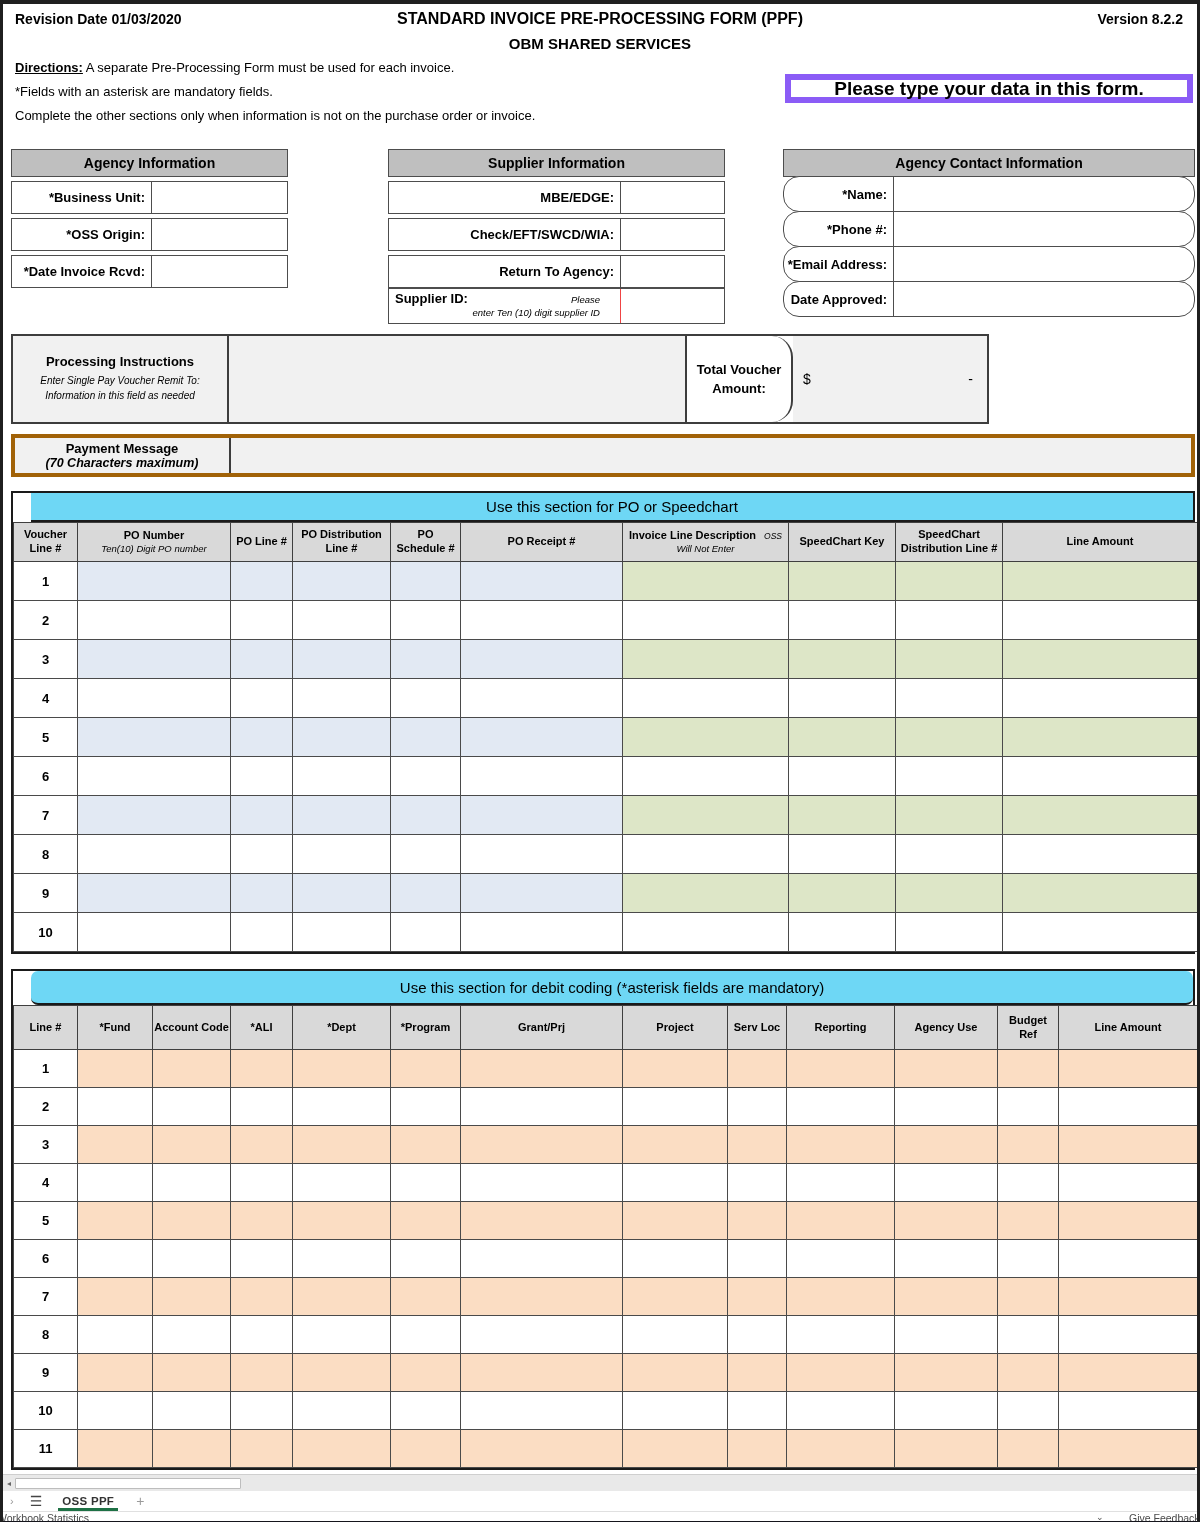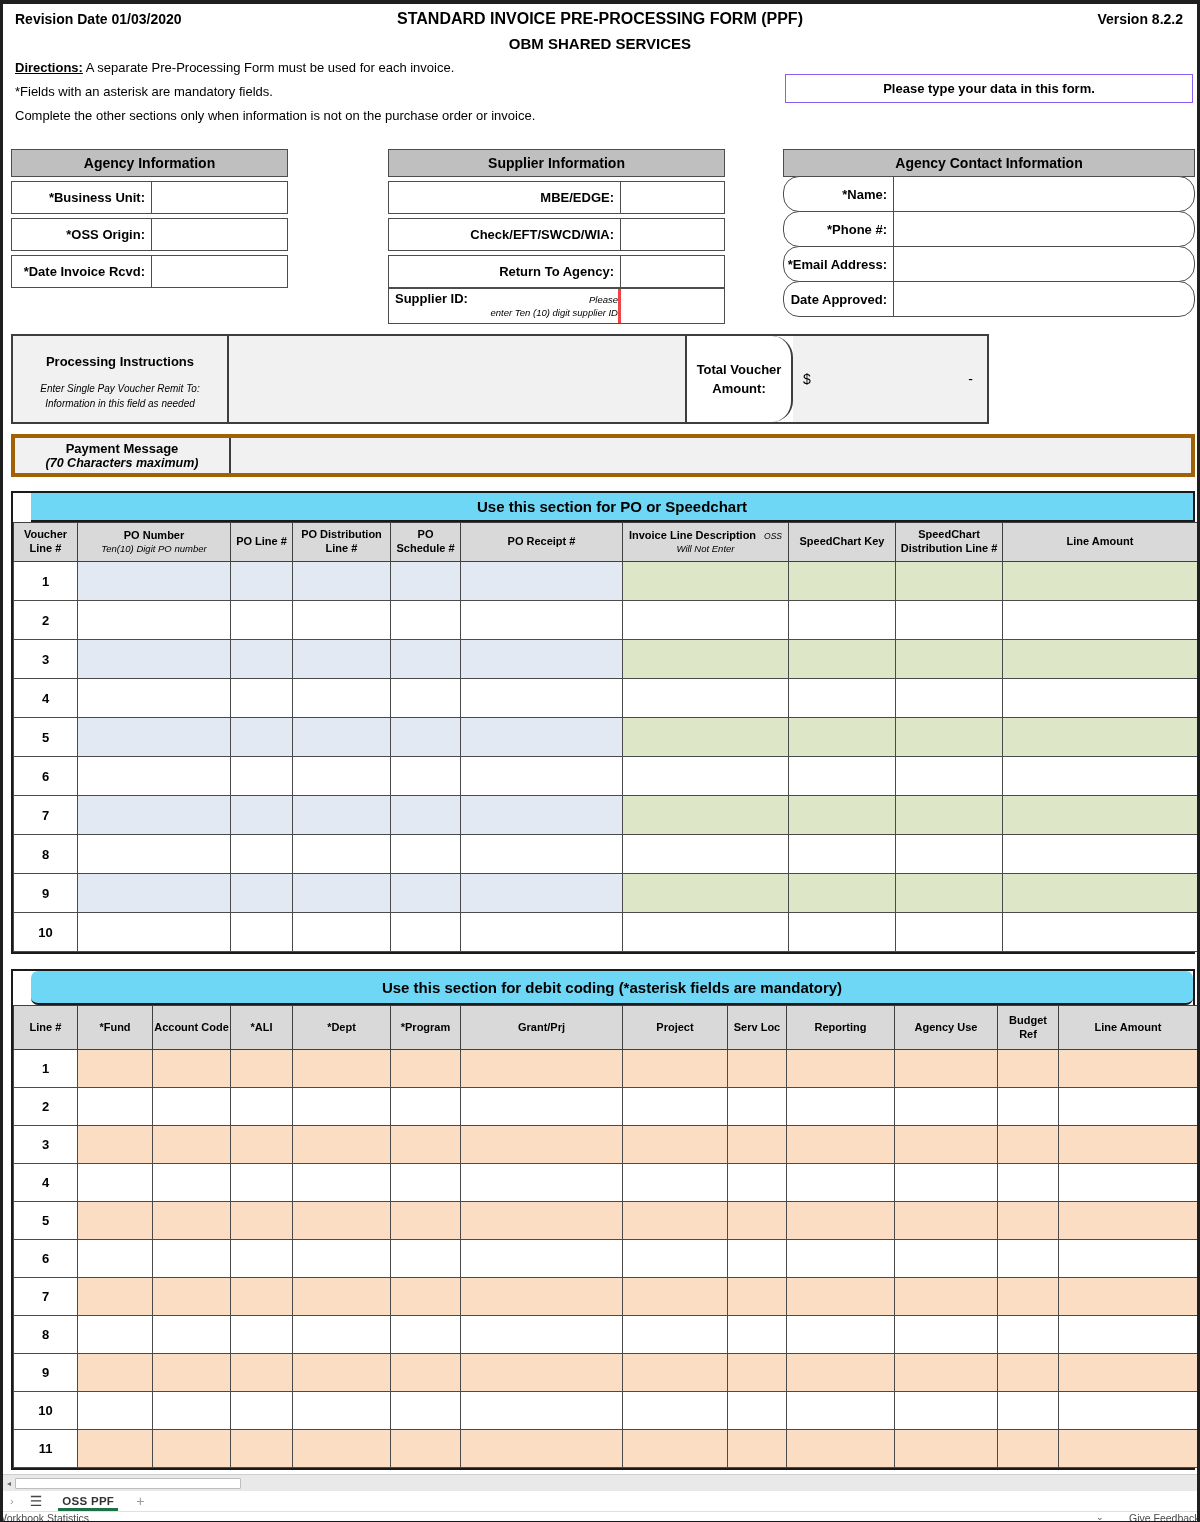--- a/index.html
+++ b/index.html
@@ -16,71 +16,71 @@
   .u { text-decoration:underline; }
 
   
   .rev   { left:12px; top:7px; font-size:14px; font-weight:bold; }
   .title { left:0; right:0; top:6px; font-size:16px; font-weight:bold; text-align:center; }
   .ver   { right:14px; top:7px; font-size:14px; font-weight:bold; }
   .subtitle { left:0; right:0; top:31px; font-size:15px; font-weight:bold; text-align:center; }
   .dir1 { left:12px; top:56px;  font-size:13px; }
   .dir2 { left:12px; top:80px;  font-size:13px; }
   .dir3 { left:12px; top:104px; font-size:13px; }
-  .notice { left:782px; top:70px; width:408px; height:29px; border:1px solid #8b5cf6;
-            display:flex; align-items:center; justify-content:center; font-size:13px; font-weight:bold; }
+  .notice { left:782px; top:70px; width:408px; height:29px; border:6px solid #8b5cf6;
+            display:flex; align-items:center; justify-content:center; font-size:19px; font-weight:bold; }
 
   
   .itbl { position:absolute; top:145px; }
   .itbl .ihdr { height:28px; background:#bfbfbf; border:1px solid #4d4d4d;
                 display:flex; align-items:center; justify-content:center;
                 font-size:14px; font-weight:bold; }
   .irow { display:flex; border:1px solid #4d4d4d; background:#fff; }
   .irow.gap { margin-top:4px; }
   .irow .lab { display:flex; align-items:center; justify-content:flex-end;
                font-size:13px; font-weight:bold; padding-right:6px; border-right:1px solid #4d4d4d; }
   .irow .val { flex:1; }
   .agency { left:8px;  width:277px; }
   .agency .irow { height:33px;text-align:center; }
   .agency .lab { width:140px; }
   .supplier { left:385px; width:337px; }
   .supplier .irow { height:33px; }
   .supplier .lab { width:232px; }
   .supplier .irow.sid { height:36px; }
-  .sidlab { width:232px; border-right:3px solid #ef4444; padding:2px 0 2px 6px; }
+  .sidlab { width:232px; border-right:1px solid #ef4444; padding:2px 20px 2px 6px; }
   .sidtop { display:flex; justify-content:space-between; align-items:baseline; }
   .sidtop .t { font-size:13px; font-weight:bold; }
   .sidtop .h { font-size:9.5px; font-style:italic; }
   .sidbot { text-align:right; font-size:9.5px; font-style:italic; margin-top:1px; }
   .contact { left:780px; width:412px; }
   .contact .irow { height:36px; margin-top:-1px;border-radius:16px; }
   .contact .lab { width:110px; }
 
   
   .proc { left:8px; top:330px; width:978px; height:90px; border:2px solid #3d3d3d; display:flex; }
   .proc .plab { width:216px; background:#f1f1f1; border-right:2px solid #3d3d3d; padding-top:18px; text-align:center; }
   .proc .plab .t { font-size:13px; font-weight:bold; }
-  .proc .plab .h { font-size:10px; font-style:italic; margin-top:12px; padding:0 14px; line-height:1.5; }
+  .proc .plab .h { font-size:10px; font-style:italic; margin-top:4px; padding:0 14px; line-height:1.5; }
   .proc .pin { flex:1; background:#f1f1f1; border-right:2px solid #3d3d3d; }
   .proc .tvl { width:106px; background:#fff; border-right:2px solid #3d3d3d;
                display:flex; align-items:center; justify-content:center; text-align:center;
                font-size:13px; font-weight:bold; line-height:1.5;border-radius:21px; }
   .proc .amt { width:194px; background:#f1f1f1; display:flex; align-items:center;
                justify-content:space-between; padding:0 14px 0 10px; font-size:14px; }
   .pay { left:8px; top:430px; width:1184px; height:43px; border:4px solid #a16207; display:flex; }
   .pay .plab { width:216px; background:#f1f1f1; border-right:2px solid #3d3d3d;
                display:flex; flex-direction:column; align-items:center; justify-content:center; }
   .pay .plab .t { font-size:13px; font-weight:bold; }
   .pay .plab .s { font-size:12.5px; font-weight:bold; font-style:italic; }
   .pay .pin { flex:1; background:#f1f1f1; }
 
   
   .section { position:absolute; left:8px; width:1184px; border:2px solid #1a1a1a; }
   .banner { background:#6ed7f5; display:flex; align-items:center; justify-content:center;
-            font-size:15px; font-weight:bold; border-bottom:2px solid #1a1a1a;margin-left:18px; }
+            font-size:15px; font-weight:normal; border-bottom:2px solid #1a1a1a;margin-left:18px; }
   .po-section { top:487px; }
   .po-section .banner { height:29px; }
   .debit-section { top:965px; }
   .debit-section .banner { height:34px;border-radius:7px; }
   table.grid { border-collapse:collapse; table-layout:fixed; width:100%; }
   table.grid th { background:#d9d9d9; border:1px solid #3f3f3f; font-size:11px; font-weight:bold;
                   text-align:center; vertical-align:middle; padding:2px 1px; line-height:1.25; }
   table.grid td { border:1px solid #4a4a4a; background:#fff; font-size:13px; font-weight:bold; text-align:center; }
   .po-section th { height:39px; }
   .po-section td { height:39px; }

